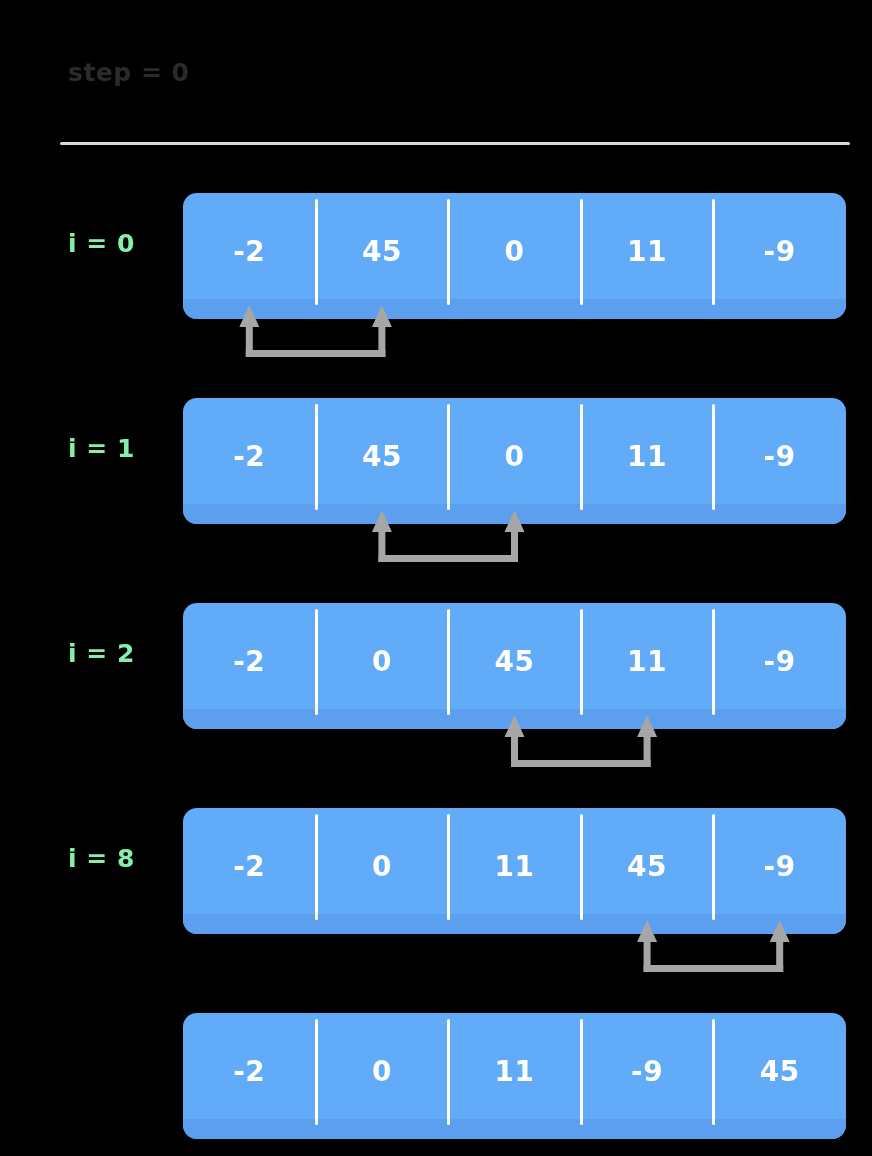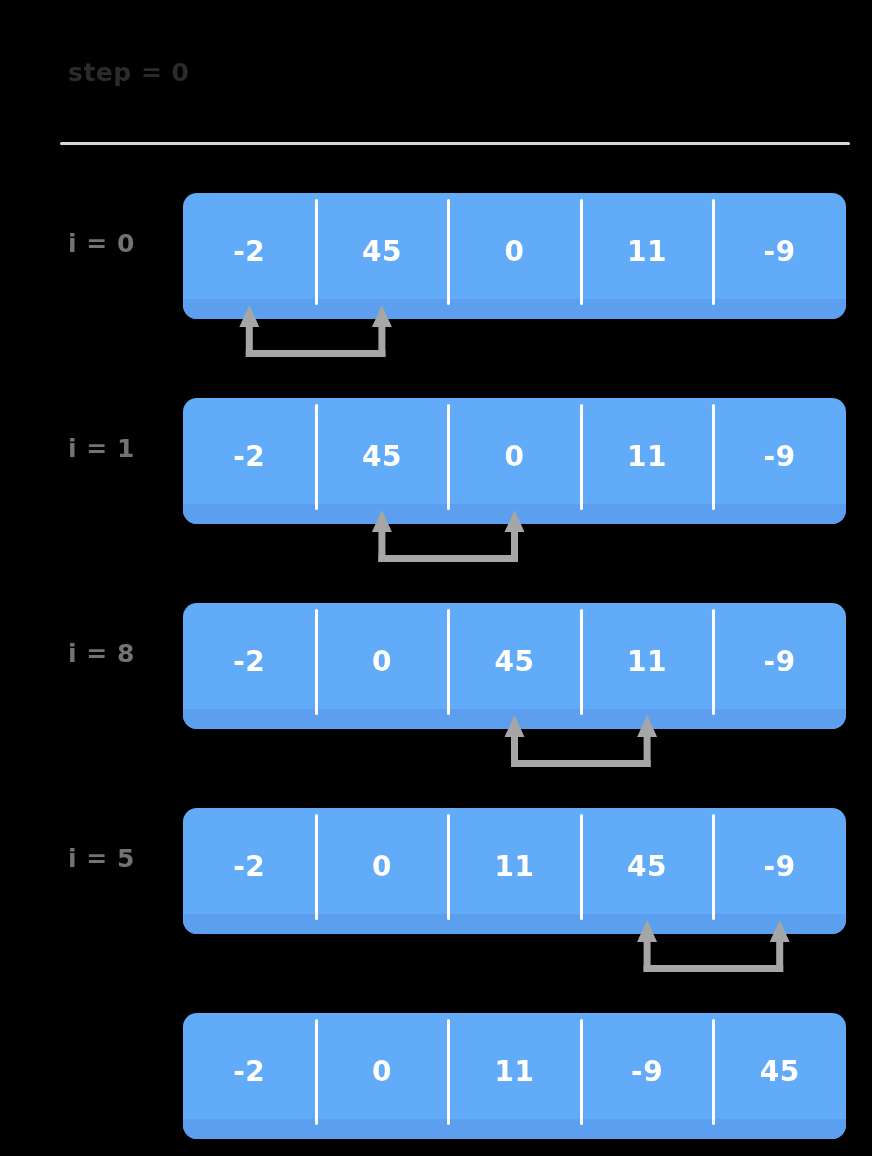--- a/index.html
+++ b/index.html
@@ -54,21 +54,21 @@
     width: 872px;
     height: 205px;
   }
 
   .row-label {
     position: absolute;
     left: 48px;
     top: 36px;
     font-size: 25px;
     font-weight: bold;
-    color: #737373;
+    color: #86efac;
     letter-spacing: 0.5px;
     white-space: nowrap;
   }
 
   .array {
     position: absolute;
     left: 163px;
     top: 0;
     width: 663px;
     height: 126px;
@@ -192,21 +192,21 @@
         </div>
         <div class="bracket">
           <svg width="872" height="70" viewBox="0 0 872 70" xmlns="http://www.w3.org/2000/svg">
             <path d="M361.9,0 L371.9,22 L365.4,22 L365.4,52 L358.4,52 L358.4,22 L351.9,22 Z" fill="#a6a6a6"></path>
             <path d="M494.5,0 L504.5,22 L498,22 L498,52 L491,52 L491,22 L484.5,22 Z" fill="#a6a6a6"></path>
             <rect x="358.4" y="45" width="139.60000000000002" height="7" fill="#a6a6a6"></rect>
           </svg>
         </div>
       </div>
       <div class="row" style="top: 603px;">
-        <div class="row-label">i = 8</div>
+        <div class="row-label">i = 2</div>
         <div class="array">
           <div class="cell">
             <span class="cell-value">-2</span>
           </div>
           <div class="cell">
             <span class="cell-value">0</span>
           </div>
           <div class="cell">
             <span class="cell-value">45</span>
           </div>
@@ -219,21 +219,21 @@
         </div>
         <div class="bracket">
           <svg width="872" height="70" viewBox="0 0 872 70" xmlns="http://www.w3.org/2000/svg">
             <path d="M494.5,0 L504.5,22 L498,22 L498,52 L491,52 L491,22 L484.5,22 Z" fill="#a6a6a6"></path>
             <path d="M627.0999999999999,0 L637.0999999999999,22 L630.5999999999999,22 L630.5999999999999,52 L623.5999999999999,52 L623.5999999999999,22 L617.0999999999999,22 Z" fill="#a6a6a6"></path>
             <rect x="491" y="45" width="139.5999999999999" height="7" fill="#a6a6a6"></rect>
           </svg>
         </div>
       </div>
       <div class="row" style="top: 808px;">
-        <div class="row-label">i = 5</div>
+        <div class="row-label">i = 8</div>
         <div class="array">
           <div class="cell">
             <span class="cell-value">-2</span>
           </div>
           <div class="cell">
             <span class="cell-value">0</span>
           </div>
           <div class="cell">
             <span class="cell-value">11</span>
           </div>

